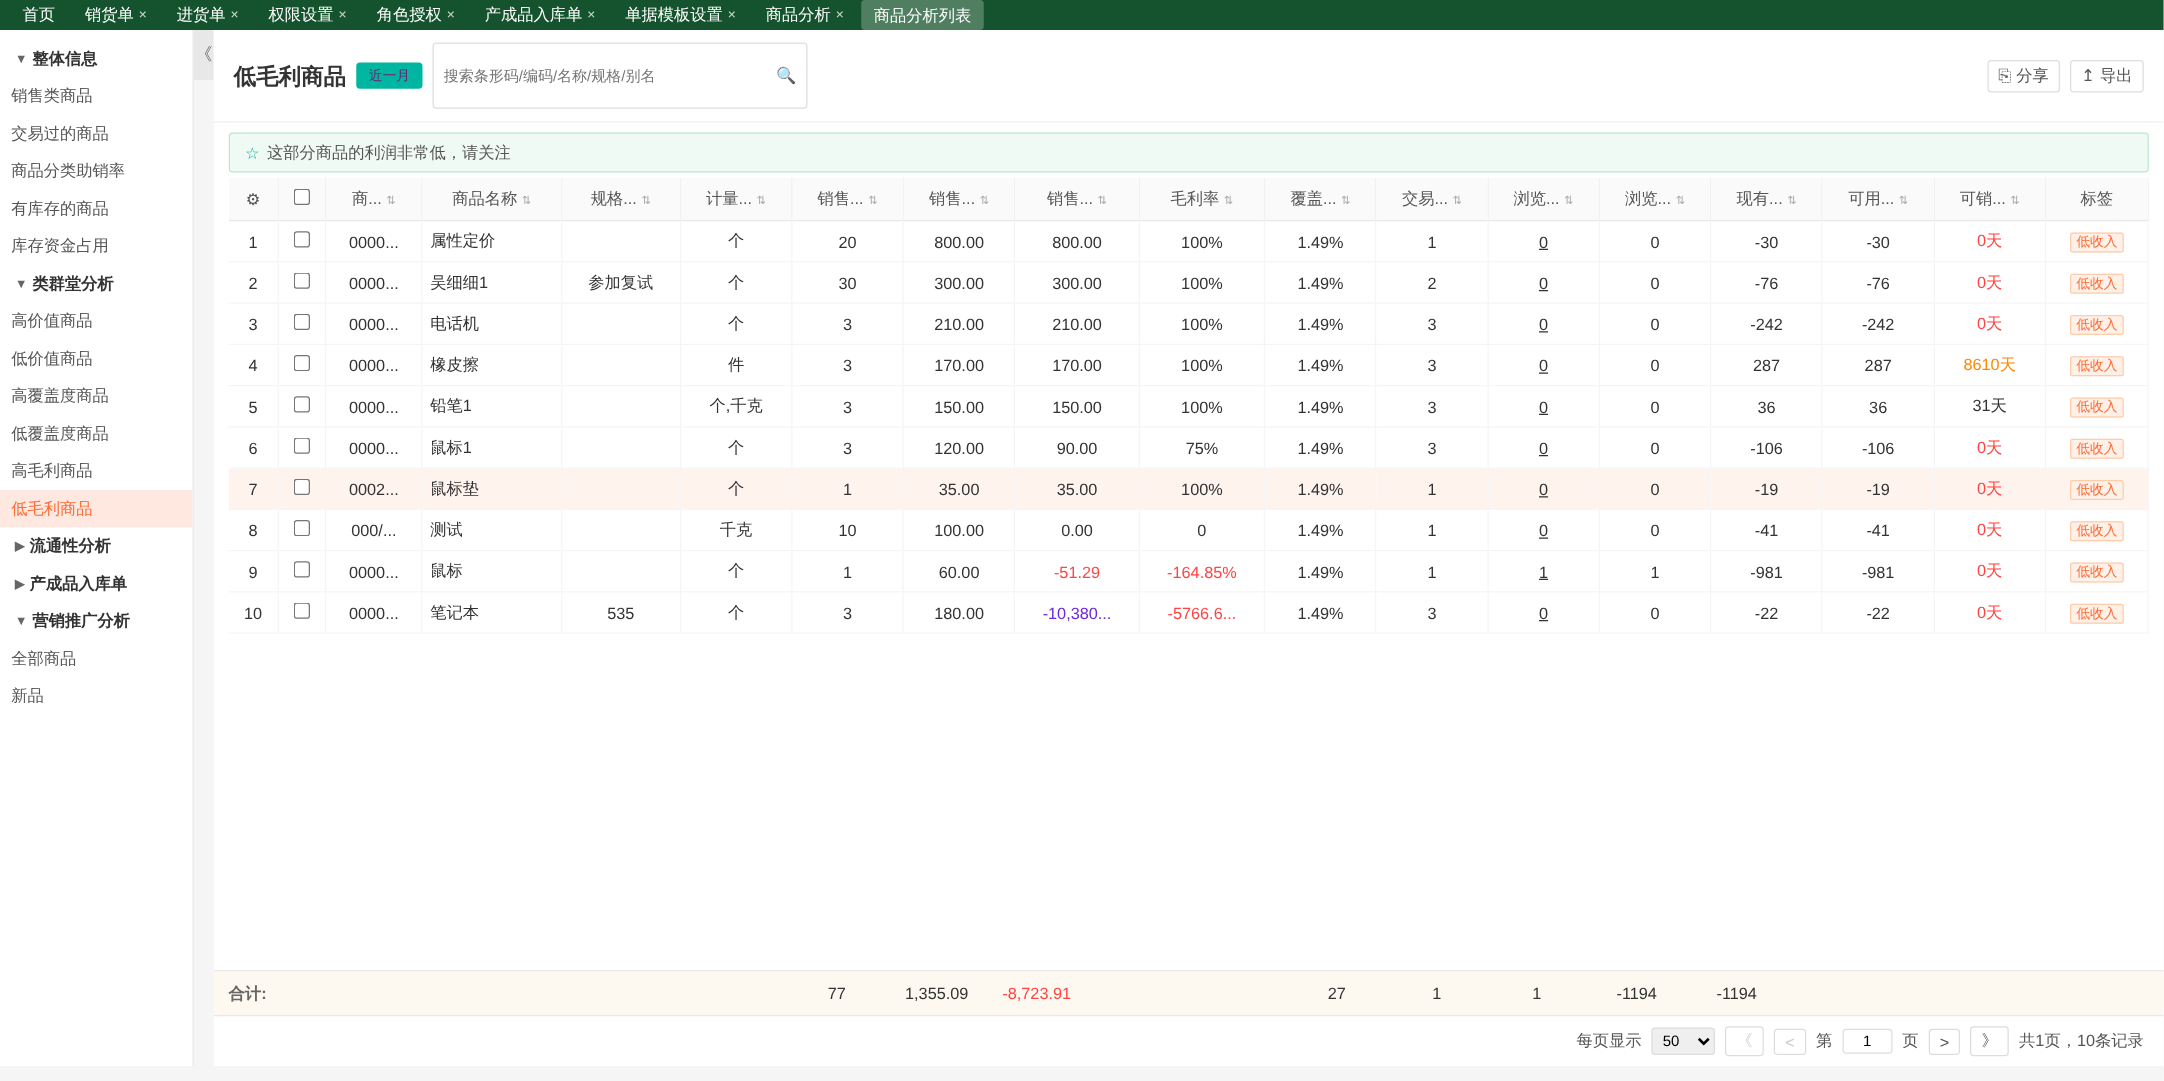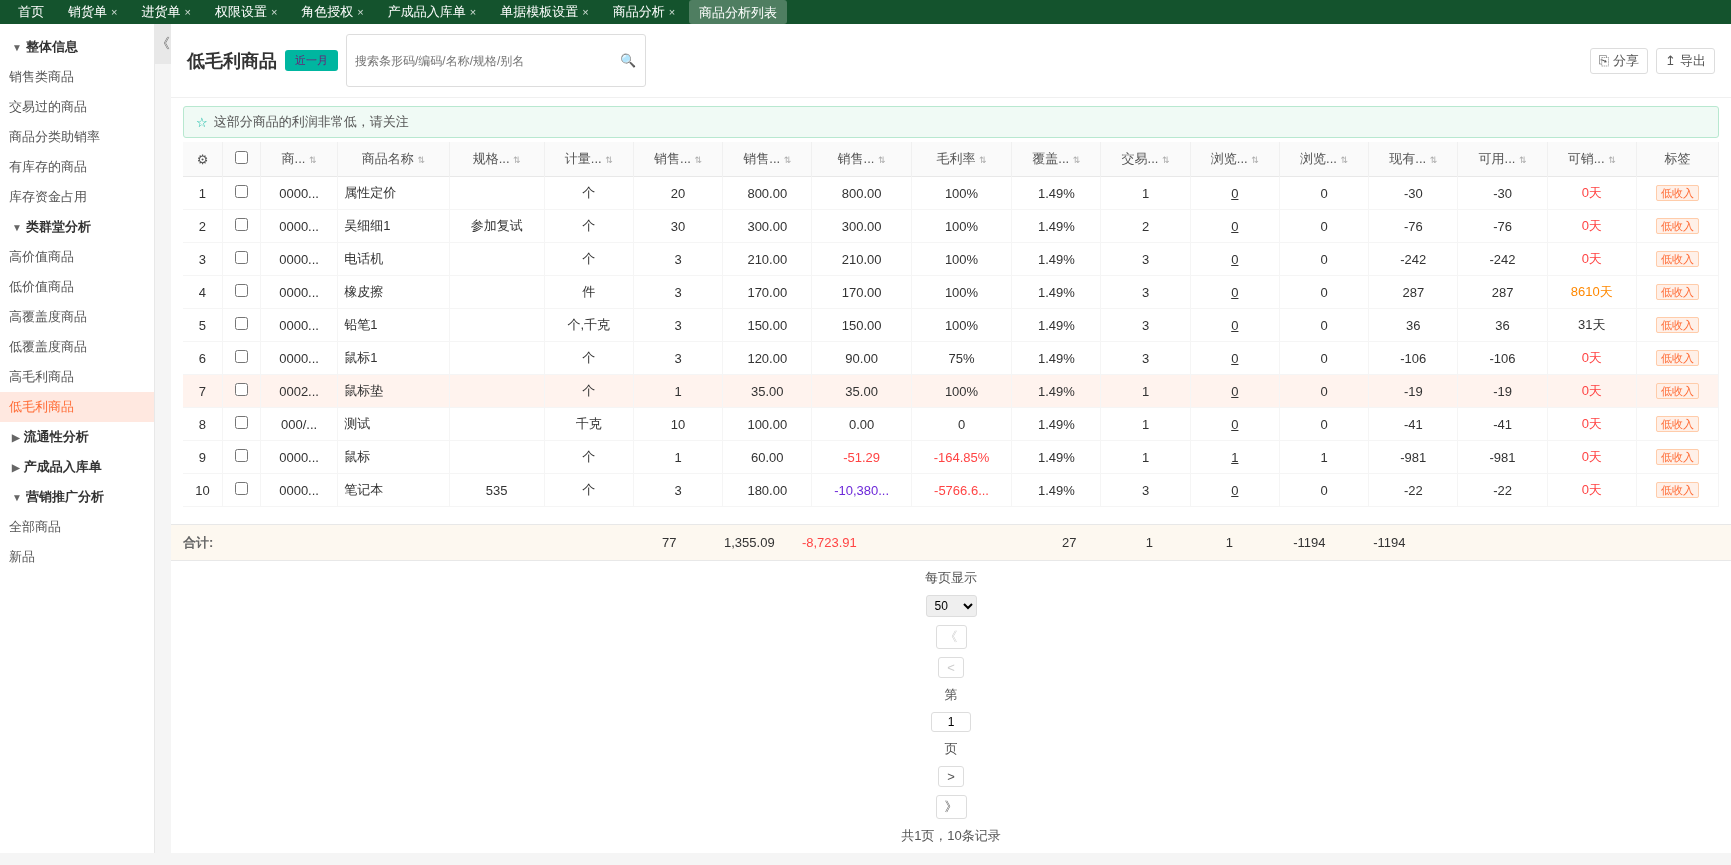--- a/index.html
+++ b/index.html
@@ -213,21 +213,20 @@
     
     .pagination-bar {
       border-top: 1px solid #e8e8e8;
       padding: 8px 16px;
       display: flex;
       align-items: center;
       justify-content: flex-end;
       gap: 8px;
       font-size: 12px;
       color: #555;
-      flex-direction: column;
     }
     .page-size-select {
       border: 1px solid #ddd;
       border-radius: 3px;
       padding: 2px 4px;
       font-size: 12px;
     }
     .page-btn {
       border: 1px solid #ddd;
       background: #fff;

